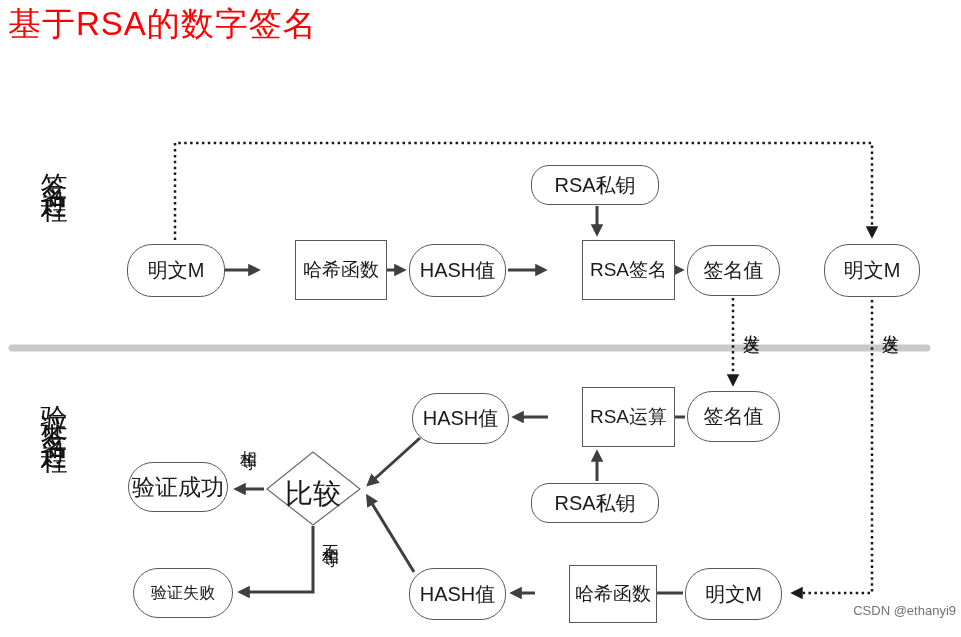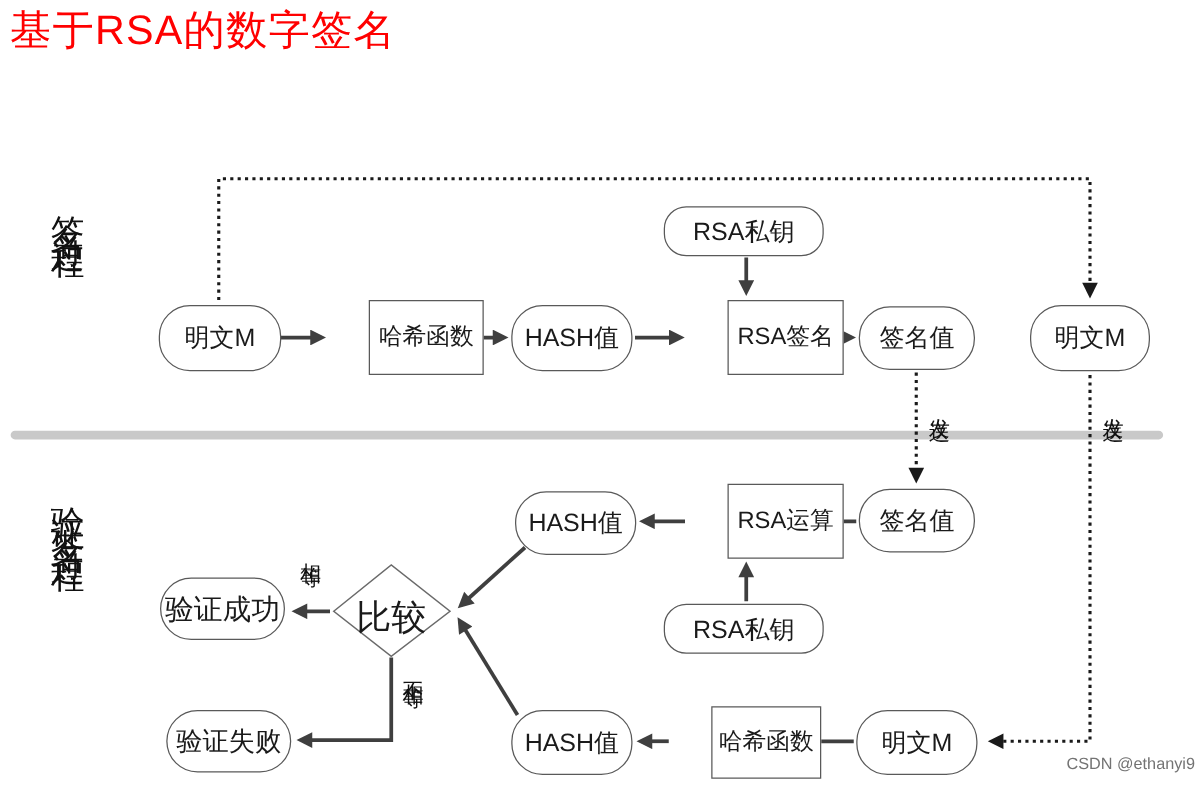--- a/index.html
+++ b/index.html
@@ -92,21 +92,21 @@
     <span>运算</span>
   </div>
   <div class="node stadium" style="left:687px;top:391px;width:93px;height:51px;">签名值</div>
   <div class="node pill" style="left:531px;top:483px;width:128px;height:40px;">RSA私钥</div>
 
   <div class="compare-label" style="left:283px;top:475px;width:60px;">比较</div>
   <div class="vlabel edge-label" style="left:237px;top:437px;">相等</div>
   <div class="vlabel edge-label" style="left:319px;top:531px;">不相等</div>
 
   <div class="node stadium" style="left:128px;top:462px;width:100px;height:50px;font-size:23px;">验证成功</div>
-  <div class="node stadium" style="left:133px;top:568px;width:100px;height:50px;font-size:21px;">验证失败</div>
+  <div class="node stadium" style="left:133px;top:568px;width:100px;height:50px;font-size:16px;">验证失败</div>
 
   <div class="node stadium" style="left:409px;top:568px;width:97px;height:52px;">HASH值</div>
   <div class="node rect" style="left:537px;top:565px;width:88px;height:58px;">
     <span>哈希</span>
     <span>函数</span>
   </div>
   <div class="node stadium" style="left:685px;top:568px;width:97px;height:52px;">明文M</div>
 
   <div class="watermark">CSDN @ethanyi9</div>
 </div>

